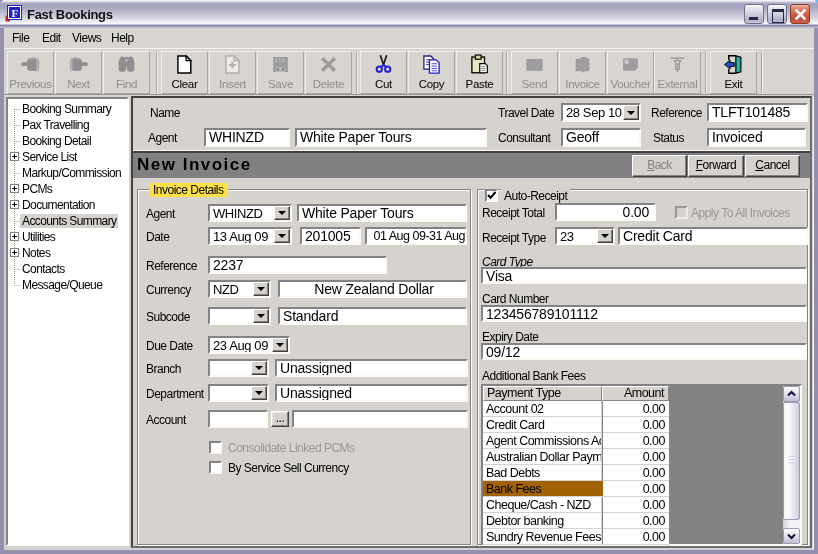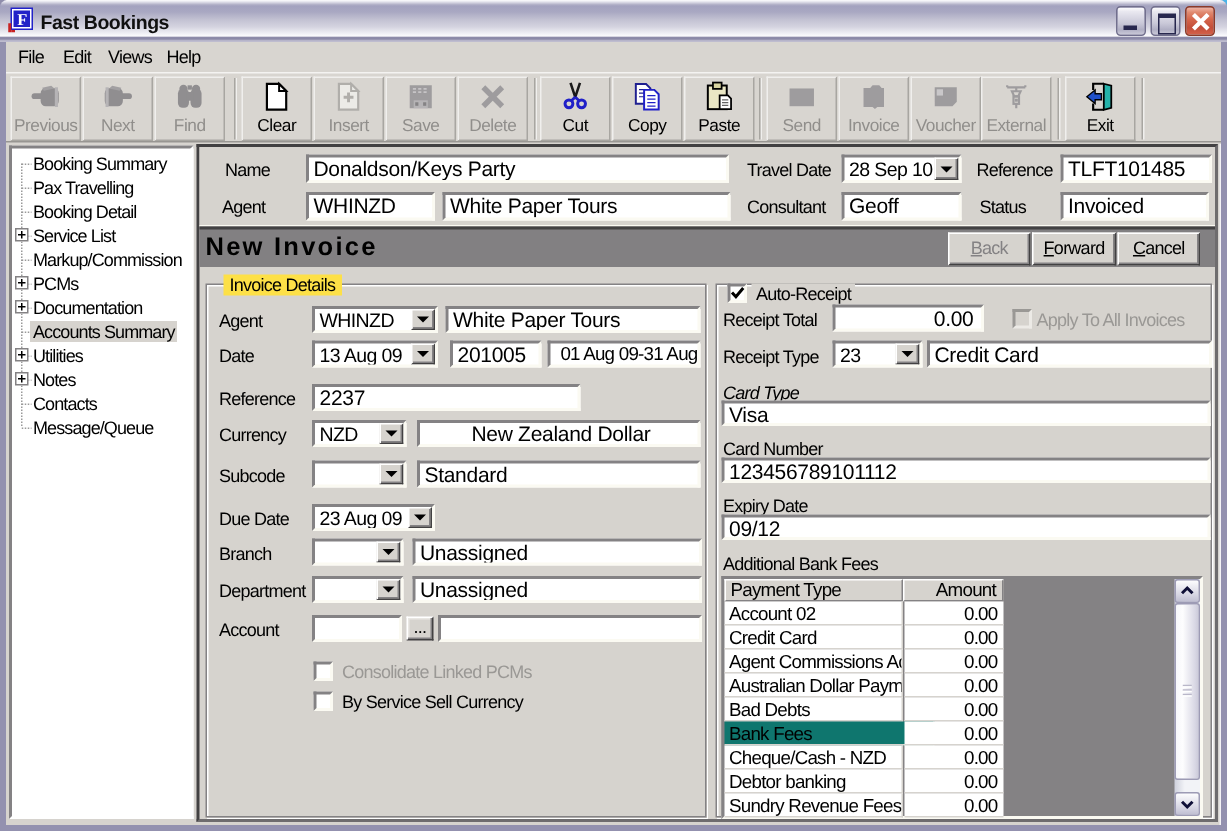--- a/index.html
+++ b/index.html
@@ -260,21 +260,20 @@
 <div class="plus" style="top:133px"></div>
         <div class="titem" style="top:130px;left:12px;"><span class="txt" style="">Utilities</span></div>
 <div class="plus" style="top:149px"></div>
         <div class="titem" style="top:146px;left:12px;"><span class="txt" style="">Notes</span></div>
 <div class="titem" style="top:162px;left:12px;"><span class="txt" style="">Contacts</span></div>
 <div class="titem" style="top:178px;left:12px;"><span class="txt" style="">Message/Queue</span></div>
     </div>
     <div id="main">
       <div id="tophdr">
 <div class="lbl" style="left:17px;top:8px;">Name</div>
-<div class="tb" style="left:71px;top:5px;width:282px;height:19px;">Donaldson/Keys Party</div>
 <div class="lbl" style="left:365px;top:8px;">Travel Date</div>
 <div class="dd" style="left:428px;top:5px;width:80px;height:19px">28 Sep 10<div class="ddb"></div></div>
 <div class="lbl" style="left:518px;top:8px;">Reference</div>
 <div class="tb" style="left:574px;top:5px;width:101px;height:19px;">TLFT101485</div>
 <div class="lbl" style="left:15px;top:33px;">Agent</div>
 <div class="tb" style="left:71px;top:30px;width:86px;height:19px;">WHINZD</div>
 <div class="tb" style="left:162px;top:30px;width:192px;height:19px;">White Paper Tours</div>
 <div class="lbl" style="left:365px;top:33px;">Consultant</div>
 <div class="tb" style="left:428px;top:30px;width:80px;height:19px;">Geoff</div>
 <div class="lbl" style="left:520px;top:33px;">Status</div>
@@ -353,21 +352,21 @@
 <div class="abs" style="left:0;top:15px;width:119px;height:16px;background:#fff;border-right:1px solid #d6d3ce;border-bottom:1px solid #d6d3ce;padding:1px 0 0 3px;white-space:nowrap;overflow:hidden">Account 02</div>
 <div class="abs" style="left:120px;top:15px;width:66px;height:16px;background:#fff;border-bottom:1px solid #d6d3ce;text-align:right;padding:1px 4px 0 0">0.00</div>
 <div class="abs" style="left:0;top:31px;width:119px;height:16px;background:#fff;border-right:1px solid #d6d3ce;border-bottom:1px solid #d6d3ce;padding:1px 0 0 3px;white-space:nowrap;overflow:hidden">Credit Card</div>
 <div class="abs" style="left:120px;top:31px;width:66px;height:16px;background:#fff;border-bottom:1px solid #d6d3ce;text-align:right;padding:1px 4px 0 0">0.00</div>
 <div class="abs" style="left:0;top:47px;width:119px;height:16px;background:#fff;border-right:1px solid #d6d3ce;border-bottom:1px solid #d6d3ce;padding:1px 0 0 3px;white-space:nowrap;overflow:hidden">Agent Commissions Acc</div>
 <div class="abs" style="left:120px;top:47px;width:66px;height:16px;background:#fff;border-bottom:1px solid #d6d3ce;text-align:right;padding:1px 4px 0 0">0.00</div>
 <div class="abs" style="left:0;top:63px;width:119px;height:16px;background:#fff;border-right:1px solid #d6d3ce;border-bottom:1px solid #d6d3ce;padding:1px 0 0 3px;white-space:nowrap;overflow:hidden">Australian Dollar Paymer</div>
 <div class="abs" style="left:120px;top:63px;width:66px;height:16px;background:#fff;border-bottom:1px solid #d6d3ce;text-align:right;padding:1px 4px 0 0">0.00</div>
 <div class="abs" style="left:0;top:79px;width:119px;height:16px;background:#fff;border-right:1px solid #d6d3ce;border-bottom:1px solid #d6d3ce;padding:1px 0 0 3px;white-space:nowrap;overflow:hidden">Bad Debts</div>
 <div class="abs" style="left:120px;top:79px;width:66px;height:16px;background:#fff;border-bottom:1px solid #d6d3ce;text-align:right;padding:1px 4px 0 0">0.00</div>
-<div class="abs" style="left:0;top:95px;width:140px;height:16px;background:#0f766e;border-right:1px solid #d6d3ce;border-bottom:1px solid #d6d3ce;padding:1px 0 0 3px;white-space:nowrap;overflow:hidden">Bank Fees</div>
+<div class="abs" style="left:0;top:95px;width:140px;height:16px;background:#a16207;border-right:1px solid #d6d3ce;border-bottom:1px solid #d6d3ce;padding:1px 0 0 3px;white-space:nowrap;overflow:hidden">Bank Fees</div>
 <div class="abs" style="left:120px;top:95px;width:66px;height:16px;background:#fff;border-bottom:1px solid #d6d3ce;text-align:right;padding:1px 4px 0 0">0.00</div>
 <div class="abs" style="left:0;top:111px;width:119px;height:16px;background:#fff;border-right:1px solid #d6d3ce;border-bottom:1px solid #d6d3ce;padding:1px 0 0 3px;white-space:nowrap;overflow:hidden">Cheque/Cash - NZD</div>
 <div class="abs" style="left:120px;top:111px;width:66px;height:16px;background:#fff;border-bottom:1px solid #d6d3ce;text-align:right;padding:1px 4px 0 0">0.00</div>
 <div class="abs" style="left:0;top:127px;width:119px;height:16px;background:#fff;border-right:1px solid #d6d3ce;border-bottom:1px solid #d6d3ce;padding:1px 0 0 3px;white-space:nowrap;overflow:hidden">Debtor banking</div>
 <div class="abs" style="left:120px;top:127px;width:66px;height:16px;background:#fff;border-bottom:1px solid #d6d3ce;text-align:right;padding:1px 4px 0 0">0.00</div>
 <div class="abs" style="left:0;top:143px;width:119px;height:16px;background:#fff;border-right:1px solid #d6d3ce;border-bottom:1px solid #d6d3ce;padding:1px 0 0 3px;white-space:nowrap;overflow:hidden">Sundry Revenue Fees</div>
 <div class="abs" style="left:120px;top:143px;width:66px;height:16px;background:#fff;border-bottom:1px solid #d6d3ce;text-align:right;padding:1px 4px 0 0">0.00</div>
 <div class="abs" style="left:300px;top:0px;width:17px;height:158px;background:linear-gradient(90deg,#ced0dc,#f2f3f7 40%);">
 <div class="abs" style="left:0;top:0;width:17px;height:16px;border-radius:2px;border:1px solid #9d9bb5;background:linear-gradient(180deg,#fdfdfe,#d5d4e2 70%,#c0bfd2);"><svg width="15" height="14" viewBox="0 0 15 14">
                   <path d="M4 8.5 L7.5 5 L11 8.5" fill="none" stroke="#101038" stroke-width="2"></path>

